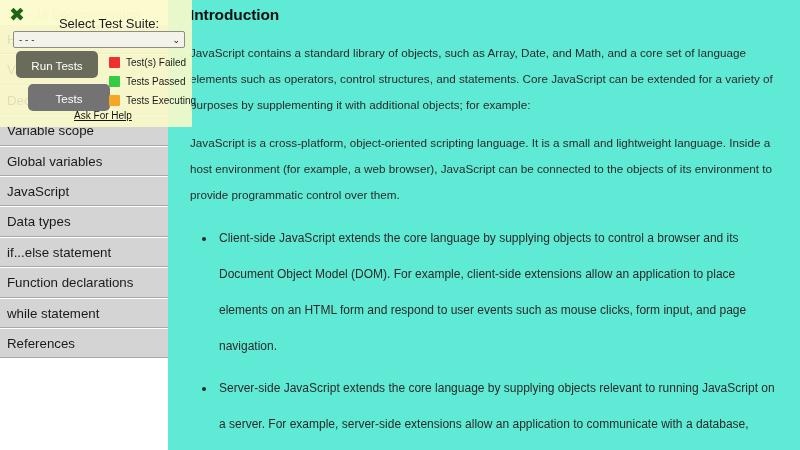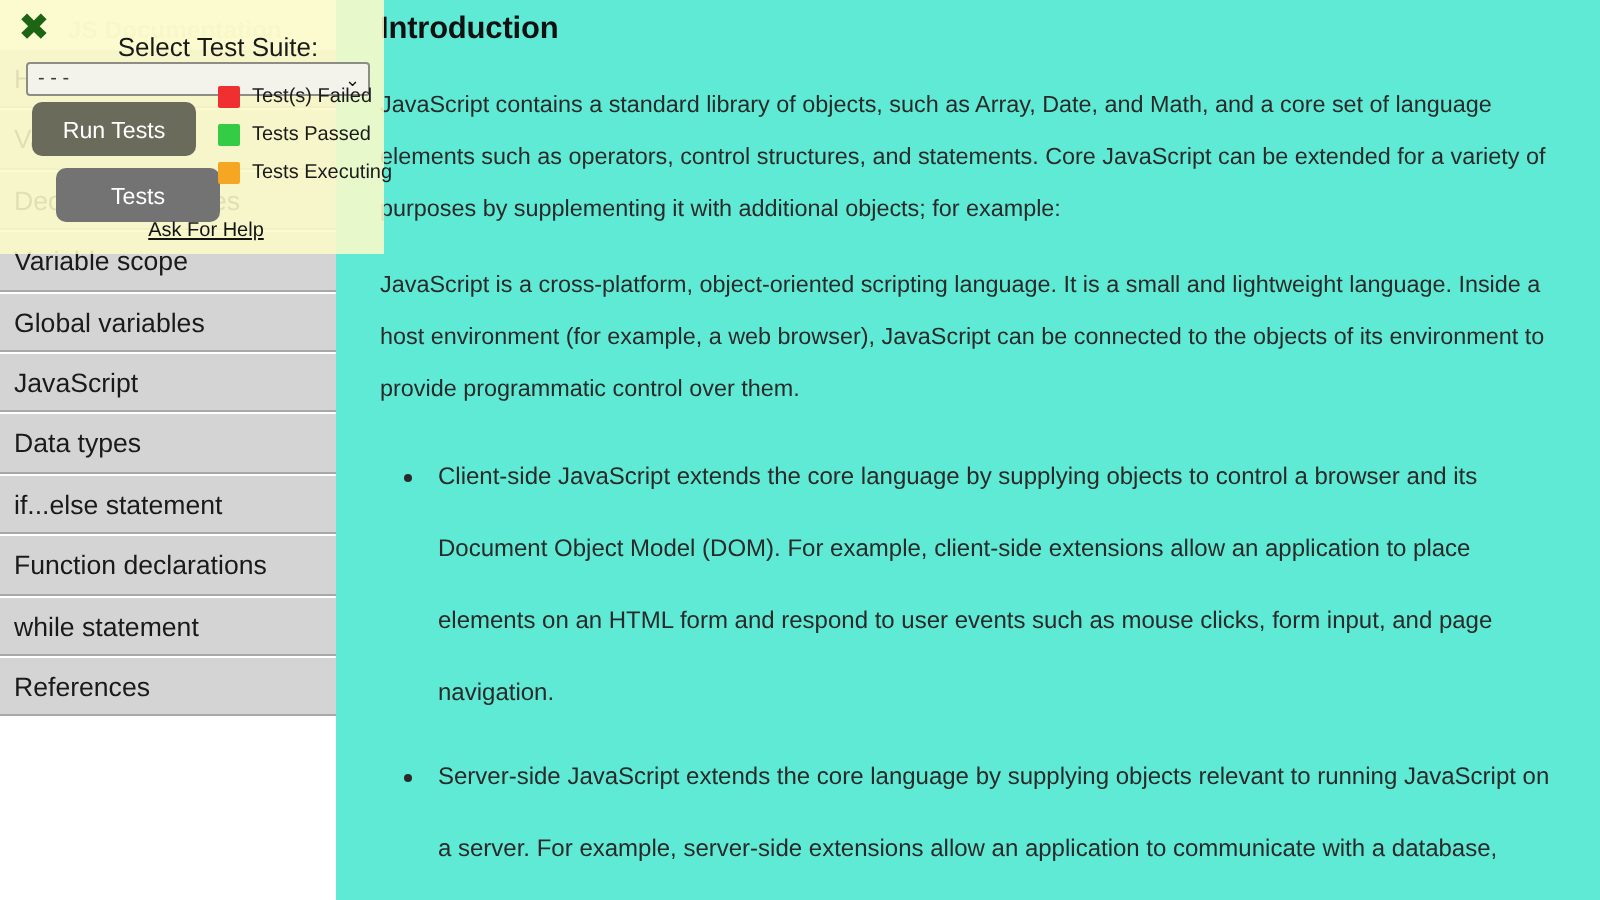--- a/index.html
+++ b/index.html
@@ -168,21 +168,21 @@
     top: 84px;
     background: #737373;
     color: #ffffff;
     line-height: 27px;
     margin-left: 12px;
   }
 
   .legend {
     position: absolute;
     left: 109px;
-    top: 40px;
+    top: 54px;
     width: 84px;
   }
   .legend-row {
     display: flex;
     align-items: center;
     height: 16px;
     margin-bottom: 3px;
   }
   .swatch {
     width: 11px; height: 11px;

